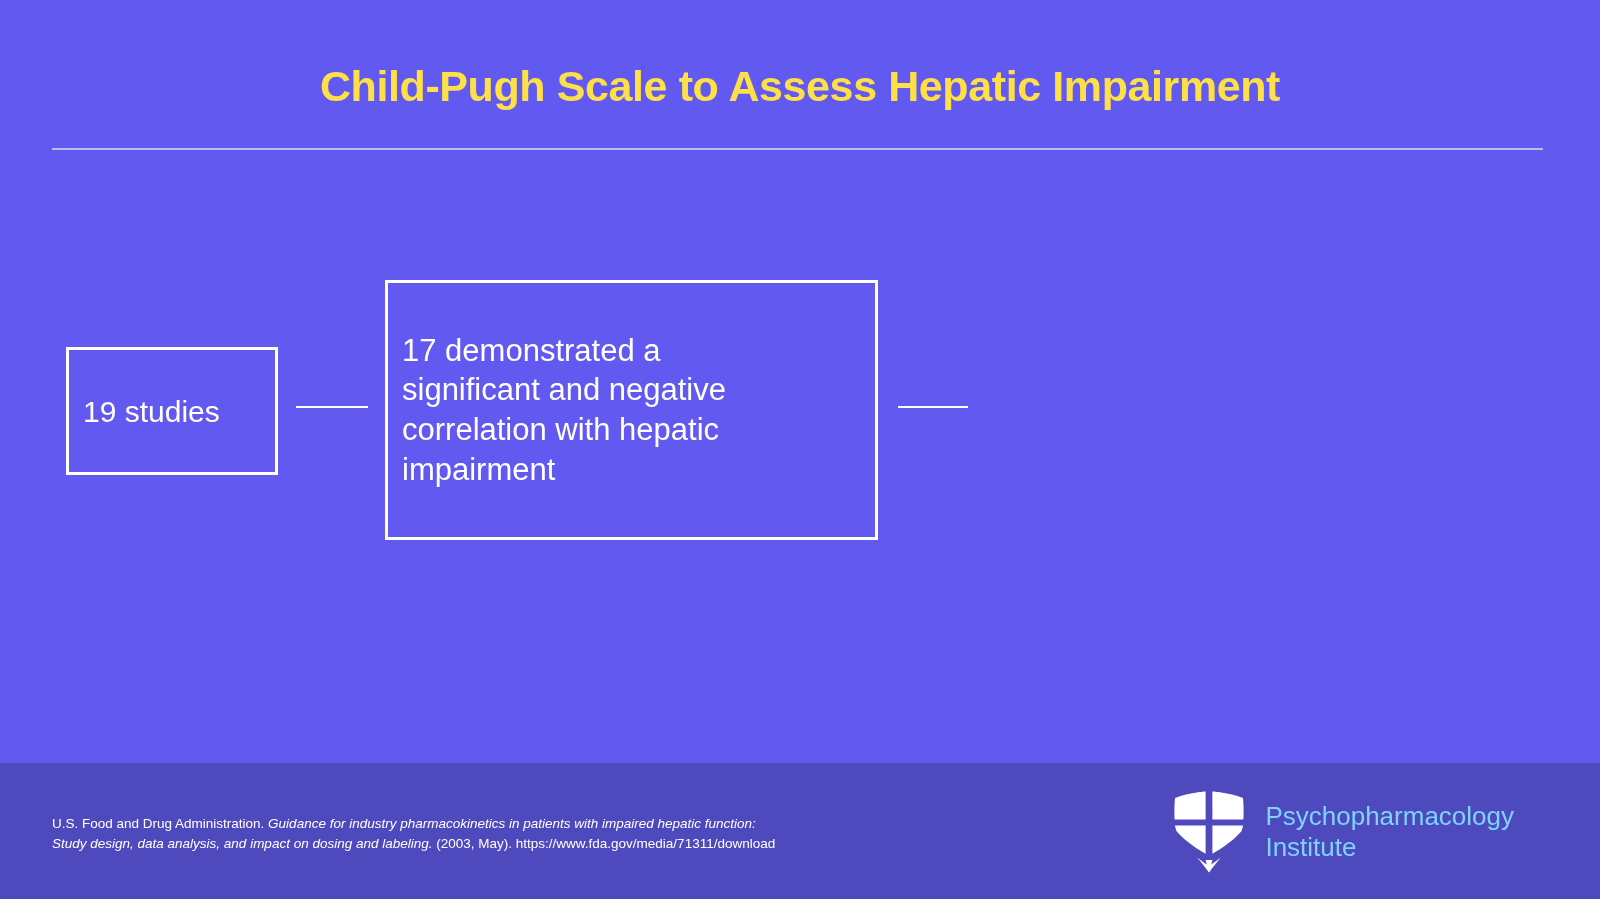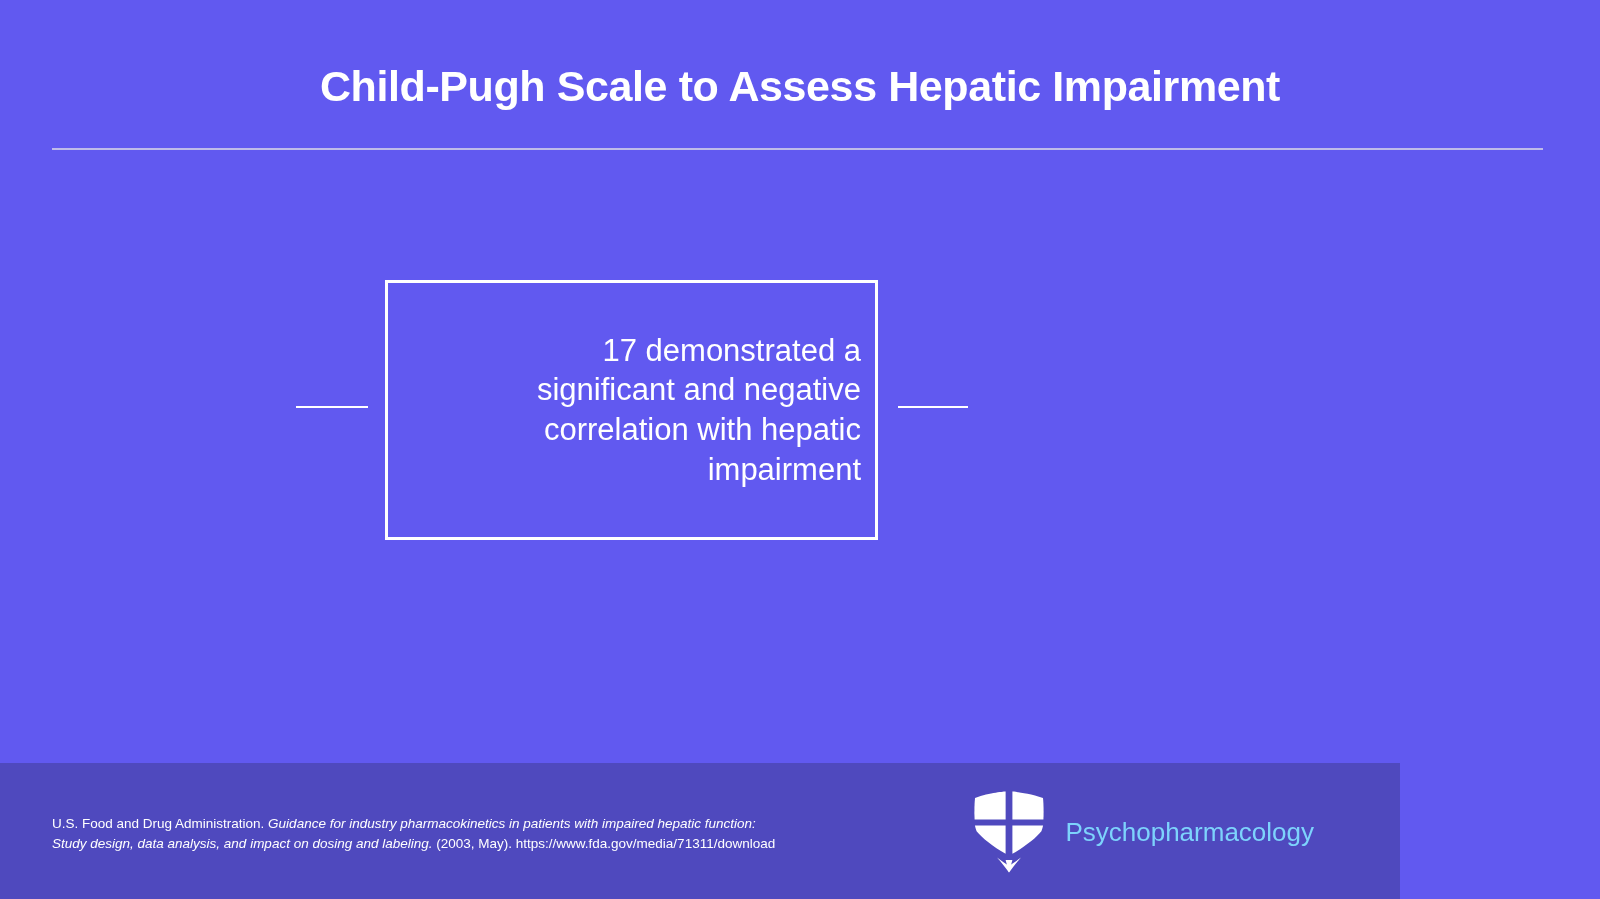--- a/index.html
+++ b/index.html
@@ -26,21 +26,21 @@
   #title-block {
     position: absolute;
     left: 0;
     top: 62px;
     width: 1600px;
     text-align: center;
   }
   #slide-title {
     font-size: 43px;
     font-weight: bold;
-    color: #ffffff;
+    color: #fde047;
     letter-spacing: -0.4px;
     line-height: 1.15;
     margin: 0;
     white-space: nowrap;
     font-family: "Liberation Sans", sans-serif;
   }
   #title-rule {
     position: absolute;
     left: 52px;
     top: 148px;
@@ -58,21 +58,21 @@
     width: 1600px;
     height: 763px;
   }
   .flow-box {
     position: absolute;
     box-sizing: border-box;
     border: 3px solid #ffffff;
     display: flex;
     align-items: center;
     justify-content: center;
-    text-align: right;
+    text-align: left;
     color: #ffffff;
     font-family: "Liberation Sans", sans-serif;
     font-weight: normal;
   }
   .flow-box .box-text {
     display: block;
     width: 100%;
     padding: 0 14px;
     box-sizing: border-box;
     white-space: pre-line;
@@ -117,21 +117,21 @@
   #connector-2 {
     left: 898px;
     width: 70px;
   }
 
   
   #footer {
     position: absolute;
     left: 0;
     top: 763px;
-    width: 1400px;
+    width: 1600px;
     height: 136px;
     background: #4f49be;
   }
   #citation {
     position: absolute;
     left: 52px;
     top: 51px;
     width: 860px;
     color: #ffffff;
     font-size: 13.5px;
@@ -177,20 +177,23 @@
 
 <div id="slide">
 
   <div id="title-block">
     <h1 id="slide-title">Child-Pugh Scale to Assess Hepatic Impairment</h1>
   </div>
   <div id="title-rule"></div>
 
   <div id="flow">
 
+    <div class="flow-box" id="box-studies">
+      <span class="box-text">19 studies</span>
+    </div>
 
     <div class="connector" id="connector-1"></div>
 
     <div class="flow-box" id="box-correlation">
       <span class="box-text">17 demonstrated a
 significant and negative
 correlation with hepatic
 impairment</span>
     </div>
 
@@ -210,18 +213,19 @@
       <svg id="brand-shield" viewBox="0 0 76 82" aria-hidden="true">
         <path d="M4 7 C19 1.5 34 0.6 34.6 0.6 L34.6 28.4 L3.6 28.4 C3.2 22 3.4 13 4 7 Z" fill="#ffffff"></path>
         <path d="M72 7 C57 1.5 42 0.6 41.4 0.6 L41.4 28.4 L72.4 28.4 C72.8 22 72.6 13 72 7 Z" fill="#ffffff"></path>
         <path d="M3.9 34.6 L34.6 34.6 L34.6 62.8 C22 55.5 11 47 5.6 40.2 C4.9 38.3 4.2 36.4 3.9 34.6 Z" fill="#ffffff"></path>
         <path d="M72.1 34.6 L41.4 34.6 L41.4 62.8 C54 55.5 65 47 70.4 40.2 C71.1 38.3 71.8 36.4 72.1 34.6 Z" fill="#ffffff"></path>
         <path d="M34.6 69 L41.4 69 C41.4 69 39.5 76 38 81.5 C36.5 76 34.6 69 34.6 69 Z" fill="#ffffff"></path>
         <path d="M26 66.5 C30 69.6 34.4 72.6 38 74.9 C41.6 72.6 46 69.6 50 66.5 C45.5 71.5 41.2 77 38 81.6 C34.8 77 30.5 71.5 26 66.5 Z" fill="#ffffff"></path>
       </svg>
       <div id="brand-text">
         <span class="brand-line">Psychopharmacology</span>
+        <span class="brand-line">Institute</span>
       </div>
     </div>
 
   </div>
 
 </div>
 
 </body></html>

